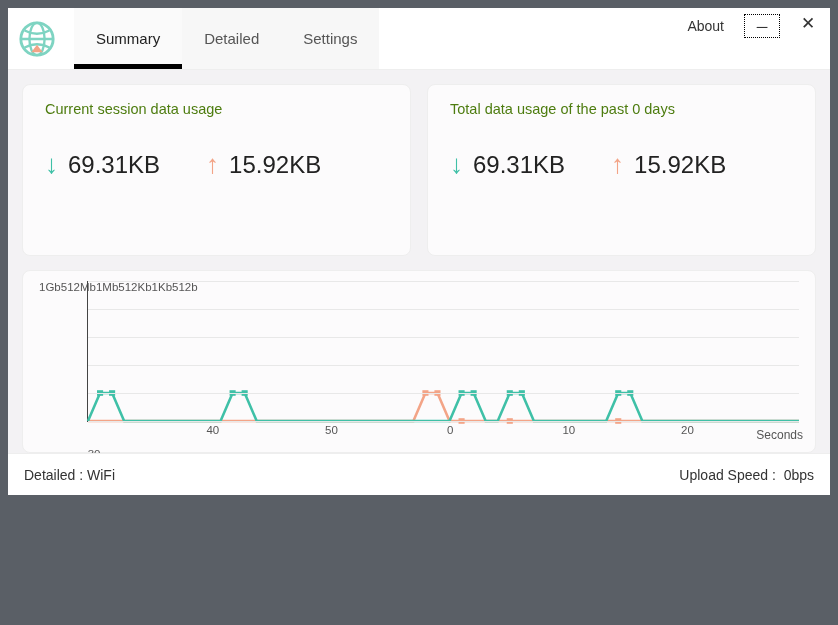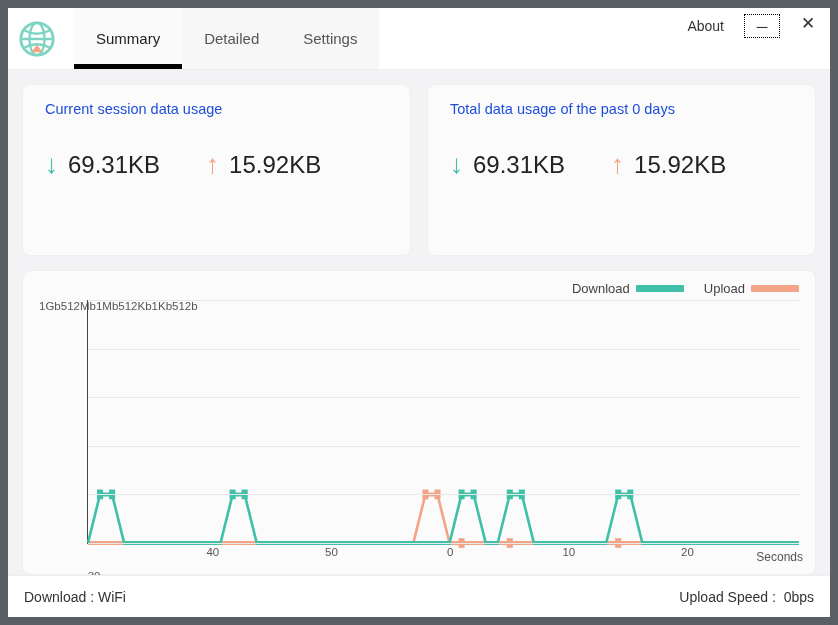--- a/index.html
+++ b/index.html
@@ -8,21 +8,21 @@
     font-family: "Segoe UI", Arial, sans-serif;
     font-size: 14px;
     color: #333;
     display: flex;
     justify-content: center;
     align-items: flex-start;
     padding: 8px;
   }
   .window {
     width: 822px;
-    height: 609px;
+    height: 487px;
     background: #fff;
     display: flex;
     flex-direction: column;
     position: relative;
   }
   .header {
     height: 62px;
     display: flex;
     align-items: center;
     padding: 0 0 0 10px;
@@ -101,21 +101,21 @@
   .card {
     flex: 1;
     background: #fcfbfc;
     border: 1px solid #eee;
     border-radius: 8px;
     padding: 16px 22px 24px 22px;
     min-height: 172px;
   }
   .card-title {
     font-size: 14.5px;
-    color: #1d4ed8;
+    color: #4d7c0f;
     margin-bottom: 32px;
   }
   .card-values {
     display: flex;
     gap: 46px;
     align-items: center;
   }
   .val {
     display: flex;
     align-items: center;
@@ -279,30 +279,20 @@
           </div>
           <div class="val">
             <span class="arrow up">↑</span>
             <span>15.92KB</span>
           </div>
         </div>
       </div>
     </div>
 
     <div class="chart-card">
-      <div class="legend">
-        <div class="legend-item">
-          <span>Download</span>
-          <span class="legend-swatch" id="sw-dl" style="background: rgb(63, 192, 167);"></span>
-        </div>
-        <div class="legend-item">
-          <span>Upload</span>
-          <span class="legend-swatch" id="sw-ul" style="background: rgb(243, 164, 135);"></span>
-        </div>
-      </div>
 
       <div class="chart-wrap">
         <div class="y-axis" id="y-axis">
             <div>1Gb</div>
             <div>512Mb</div>
             <div>1Mb</div>
             <div>512Kb</div>
             <div>1Kb</div>
             <div>512b</div>
           </div>
@@ -342,21 +332,21 @@
             <div class="x-tick" style="left: 67.6667%;">10</div>
             <div class="x-tick" style="left: 84.3333%;">20</div>
           </div>
       </div>
     </div>
 
   </div>
 
   <div class="statusbar">
     <div>
-      <span>Download : </span><span>WiFi</span>
+      <span>Detailed : </span><span>WiFi</span>
     </div>
     <div class="spacer2"></div>
     <div>
       <span>Upload Speed : </span>&nbsp;<span>0bps</span>
     </div>
   </div>
 
 </div>
 
 </body></html>

